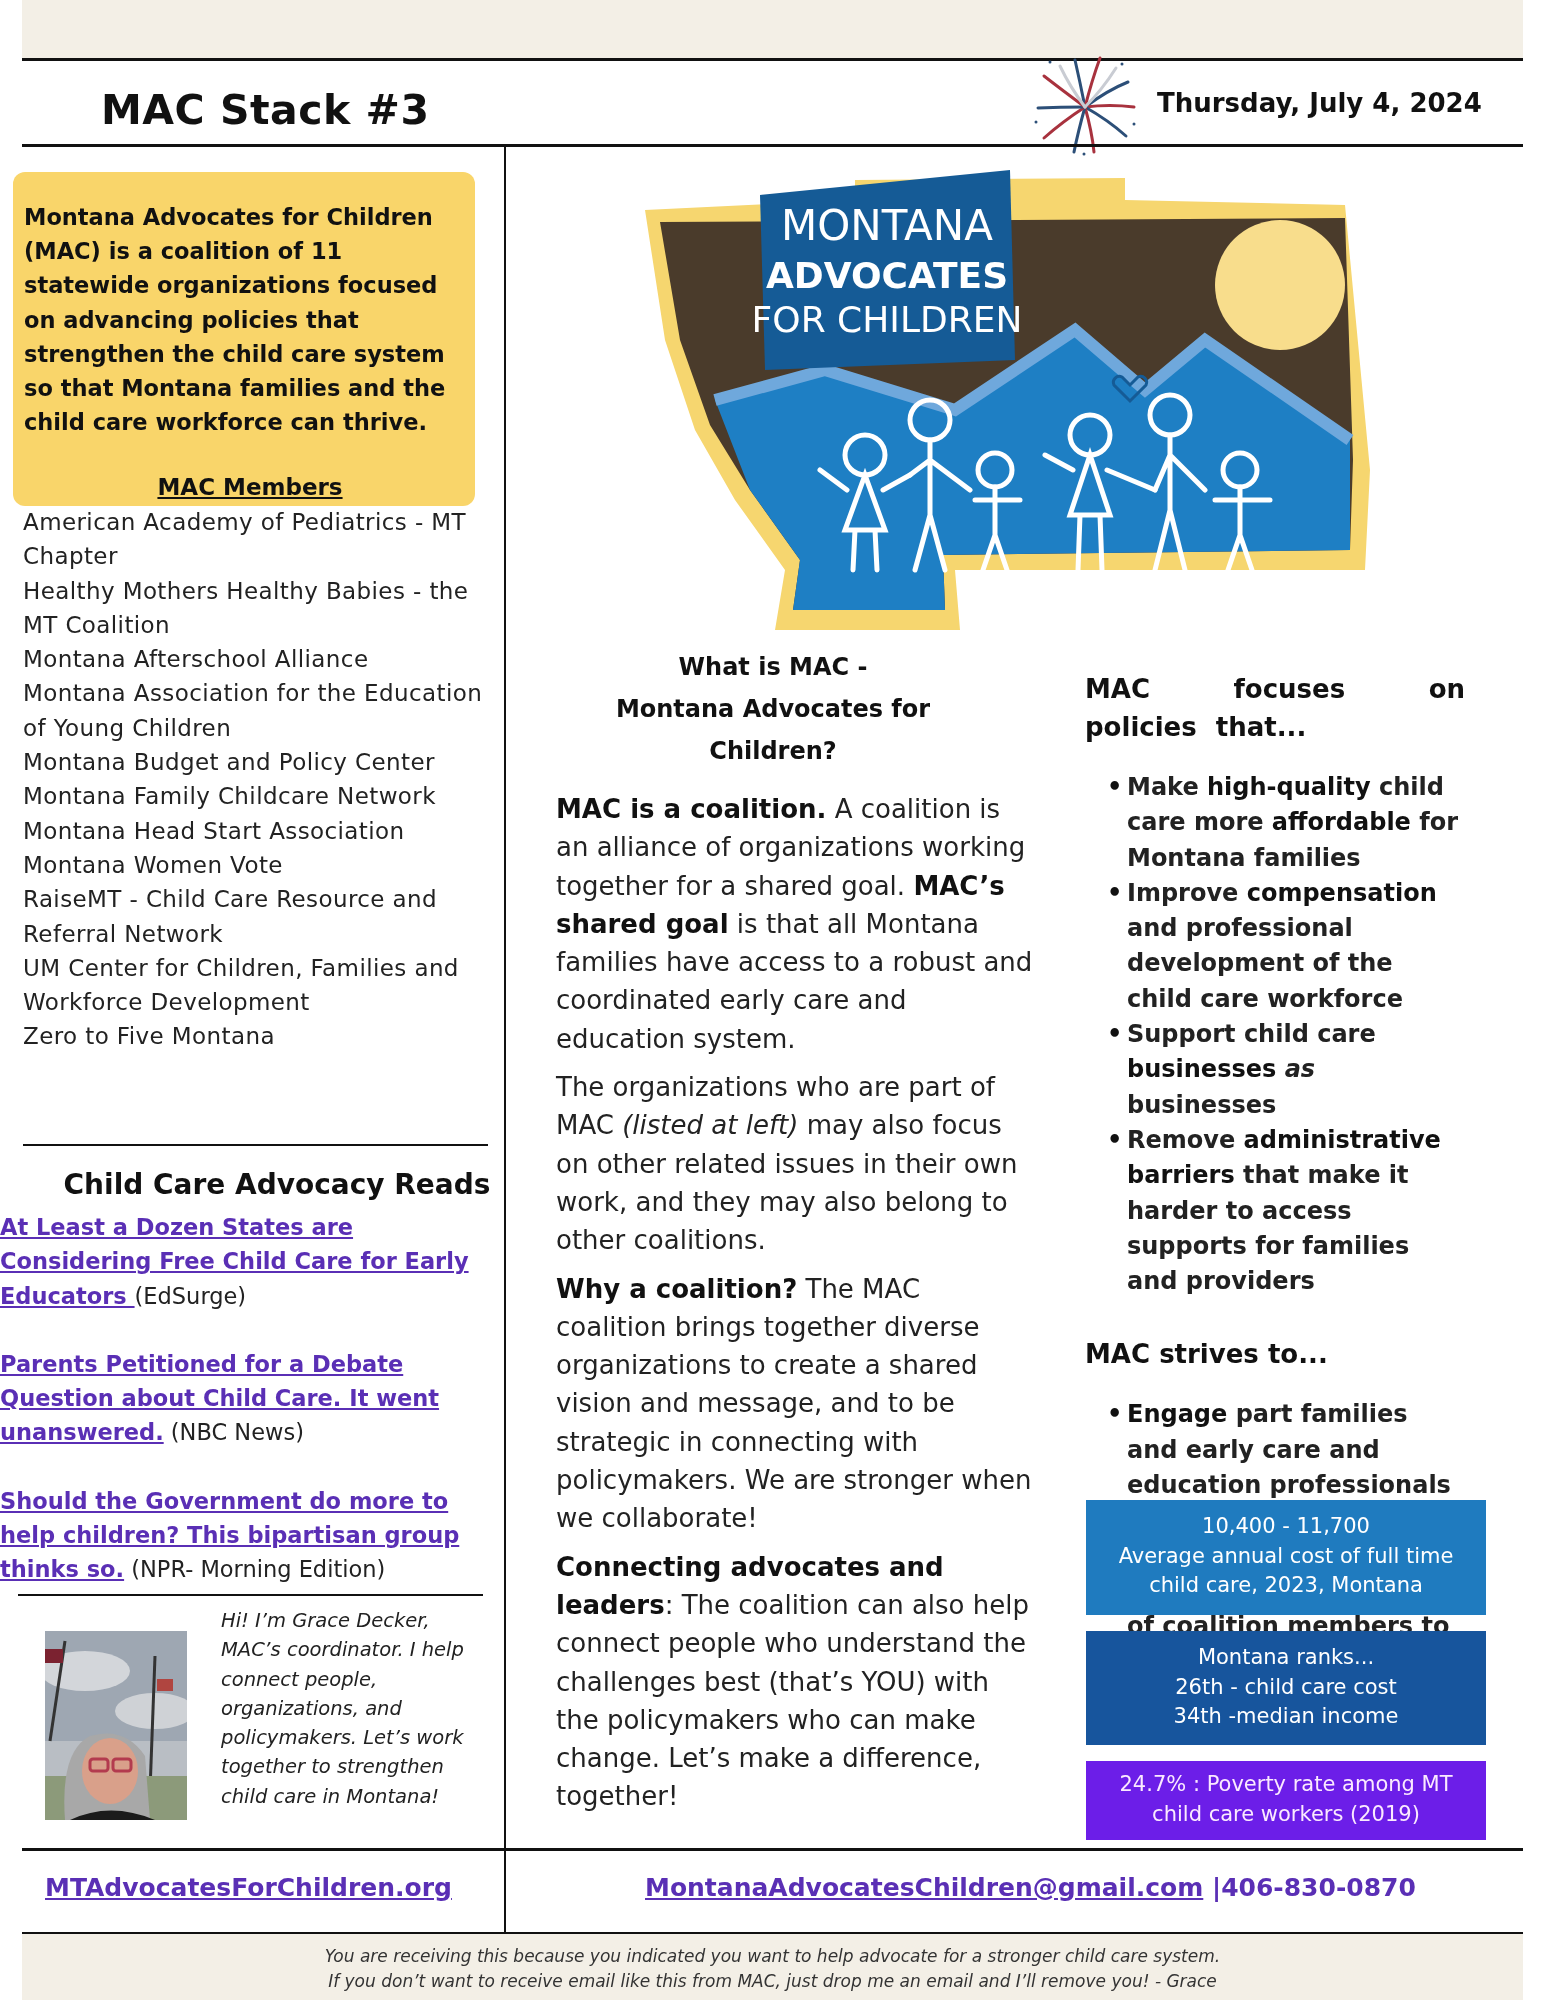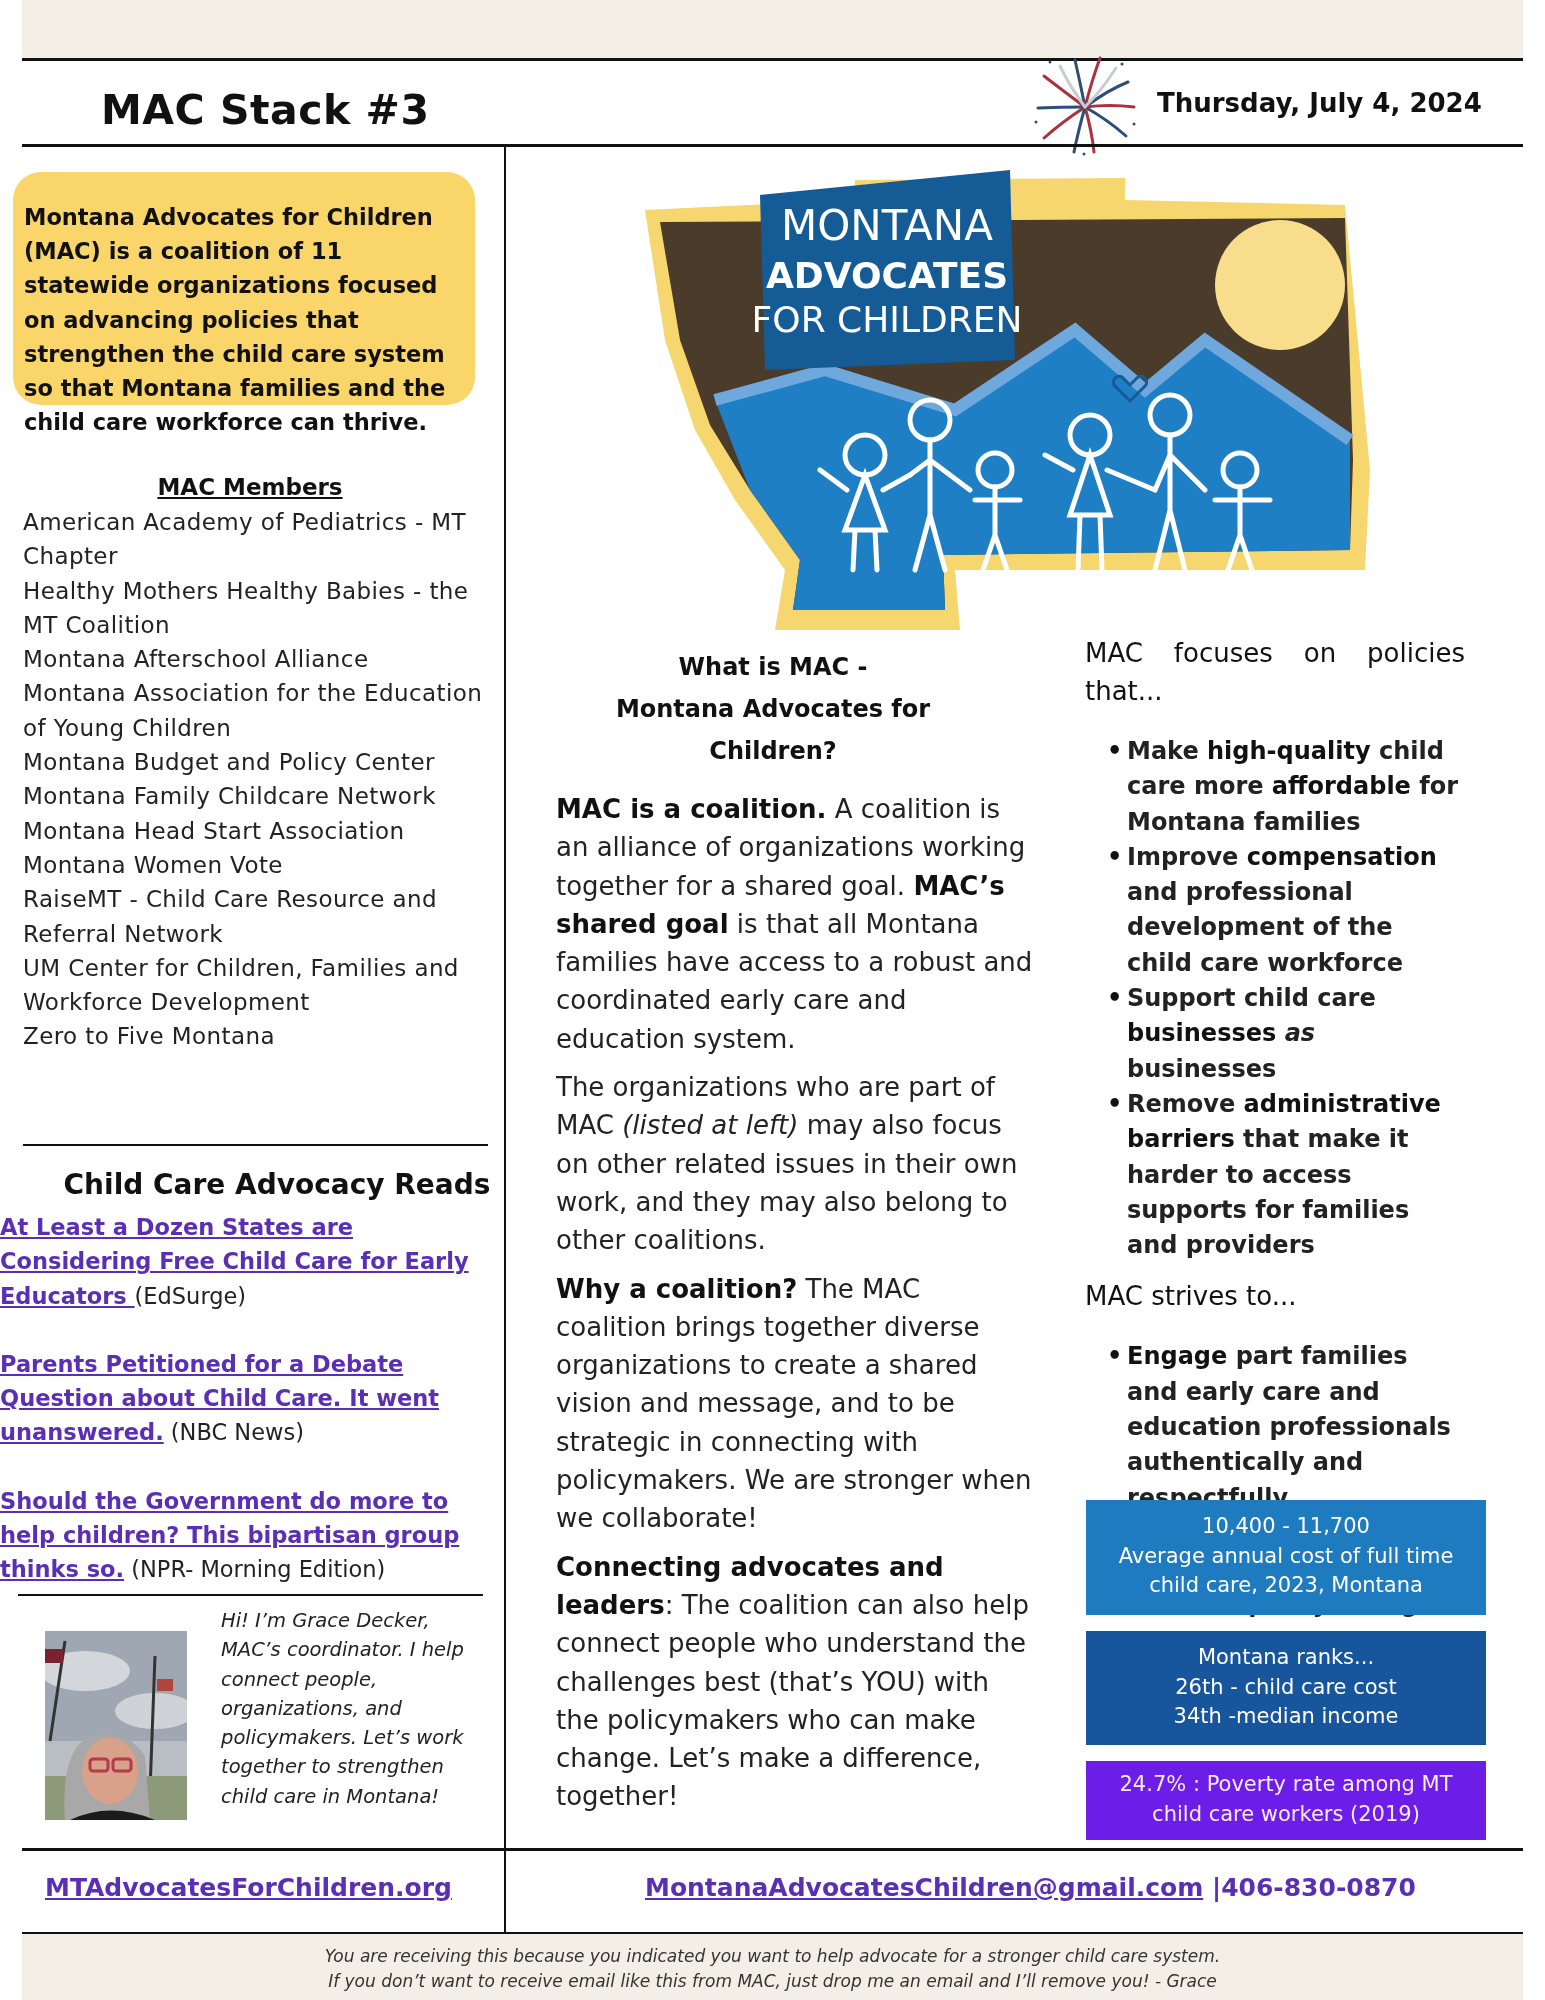--- a/index.html
+++ b/index.html
@@ -9,21 +9,21 @@
   .band-top { position: absolute; left: 22px; top: 0; width: 1501px; height: 60px; background: #f3efe6; }
   .band-bottom { position: absolute; left: 22px; top: 1934px; width: 1501px; height: 66px; background: #f3efe6; }
   .hline { position: absolute; height: 3px; background: #111; }
   .vline { position: absolute; width: 2px; background: #111; }
 
   .title { position: absolute; left: 101px; top: 86px; font-size: 41px; font-weight: bold; letter-spacing: 0.5px; }
   .date { position: absolute; left: 1157px; top: 88px; font-size: 26px; font-weight: bold; }
   .fireworks { position: absolute; left: 1030px; top: 52px; width: 110px; height: 105px; }
 
   
-  .intro-box { position: absolute; left: 13px; top: 172px; width: 462px; height: 233px; background: #f9d56a; border-radius: 28px; padding: 28px 10px 0 11px; }
+  .intro-box { position: absolute; left: 13px; top: 172px; width: 462px; height: 334px; background: #f9d56a; border-radius: 12px; padding: 28px 10px 0 11px; }
   .intro-text { font-size: 22.5px; font-weight: bold; line-height: 34.2px; color: #111; }
 
   .members-title { position: absolute; left: 0; width: 500px; top: 474px; text-align: center; font-size: 23px; font-weight: bold; text-decoration: underline; }
   .members-list { position: absolute; left: 23px; top: 505px; width: 470px; list-style: none; font-size: 23px; line-height: 34.3px; color: #222; letter-spacing: 0.4px; }
 
   .reads-title { position: absolute; left: 0; width: 490px; top: 1168px; text-align: center; font-size: 28px; font-weight: bold; margin-left: 32px; }
   .reads { position: absolute; left: 0; top: 1210px; width: 495px; font-size: 22.5px; line-height: 34.3px; }
   .read-item { margin-bottom: 34px; }
   .read-link { color: #5a2fb5; font-weight: bold; text-decoration: underline; }
   .read-src { color: #222; }
@@ -33,21 +33,21 @@
 
   
   .logo { position: absolute; left: 625px; top: 170px; width: 765px; height: 465px; }
   .mid-heading { position: absolute; left: 553px; width: 440px; top: 646px; text-align: center; font-size: 24px; font-weight: bold; line-height: 42px; }
   .mid-body { position: absolute; left: 556px; top: 790px; width: 480px; font-size: 26px; line-height: 38.3px; color: #222; }
   .mid-body p { margin-bottom: 10px; }
   .mid-body b { color: #111; }
 
   
   .right-col { position: absolute; left: 1085px; top: 634px; width: 380px; font-size: 24px; color: #222; }
-  .rh { font-weight: normal; color: #111; font-size: 26px; line-height: 38px; }
+  .rh { font-weight: bold; color: #111; font-size: 26px; line-height: 38px; margin-top: 36px; }
   .rh-justify { text-align: justify; text-align-last: left; word-spacing: 10px; }
   .bullets { list-style: none; margin: 24px 0 14px 22px; font-weight: bold; }
   .bullets li { position: relative; padding-left: 20px; line-height: 35.3px; font-size: 24px; }
   .bullets li::before { content: "•"; position: absolute; left: 0; top: 0; color: #111; }
   .bullets b { color: #111; }
 
   .stat { position: absolute; left: 1086px; width: 400px; color: #fff; text-align: center; font-weight: normal; font-size: 21px; line-height: 29.5px; }
   .stat-1 { top: 1500px; height: 115px; background: #1f7bbf; padding-top: 12px; }
   .stat-2 { top: 1631px; height: 114px; background: #17559d; padding-top: 12px; }
   .stat-3 { top: 1761px; height: 79px; background: #6c1ee8; padding-top: 9px; color: #fbe9ff; }

